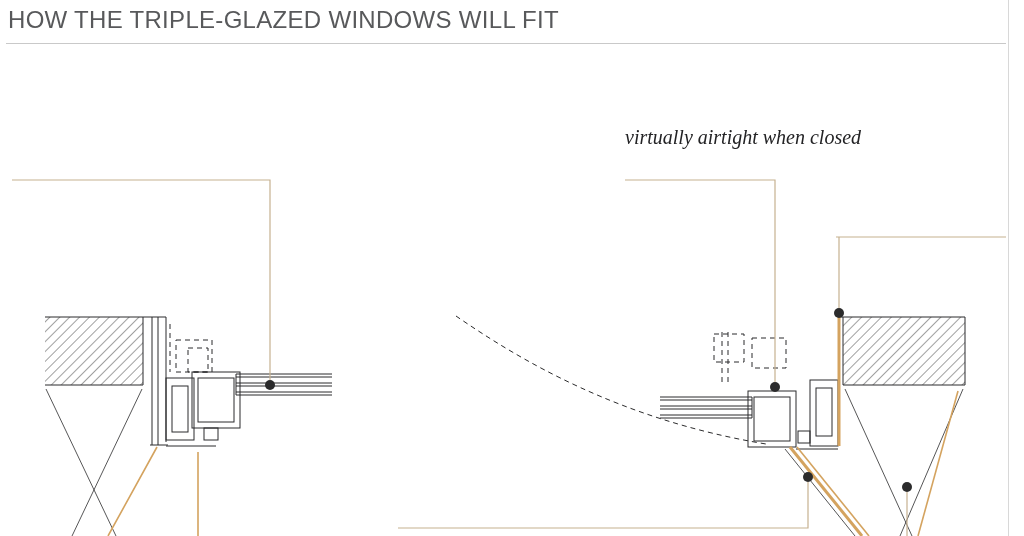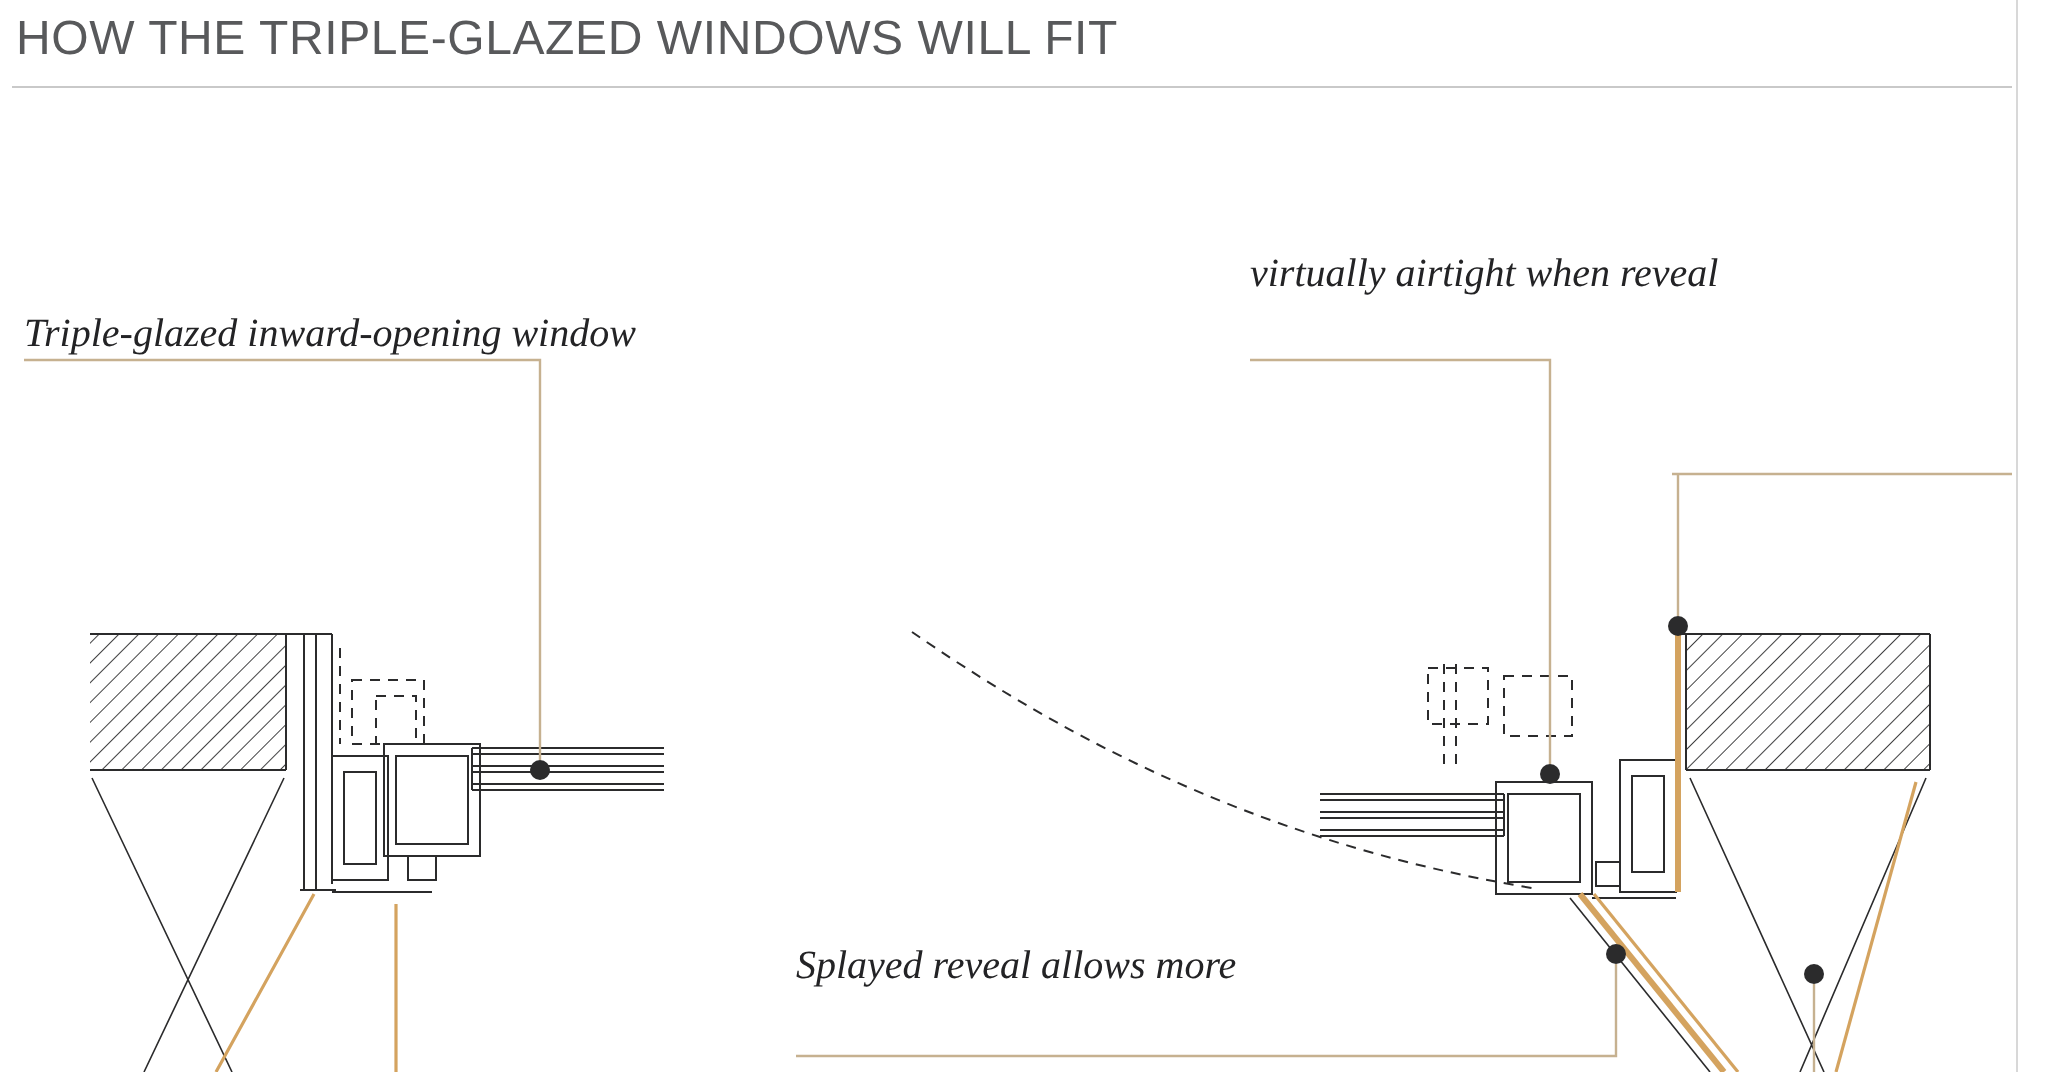--- a/index.html
+++ b/index.html
@@ -143,26 +143,22 @@
 
     <g class="dot">
       <circle cx="270" cy="385" r="5"></circle>
       <circle cx="775" cy="387" r="5"></circle>
       <circle cx="839" cy="313" r="5"></circle>
       <circle cx="808" cy="477" r="5"></circle>
       <circle cx="907" cy="487" r="5"></circle>
     </g>
   </svg>
 
-  <div class="label" style="left:12px;top:153px;">
-    <span>Triple-glazed inward-opening window</span>
-  </div>
 
   <div class="label" style="left:625px;top:123px;">
-    <span>virtually airtight when reveal</span>
+    <span>virtually airtight when closed</span>
   </div>
 
 
   <div class="label" style="left:398px;top:469px;">
-    <span>Splayed reveal allows more</span>
   </div>
 
 </div>
 
 </body></html>

